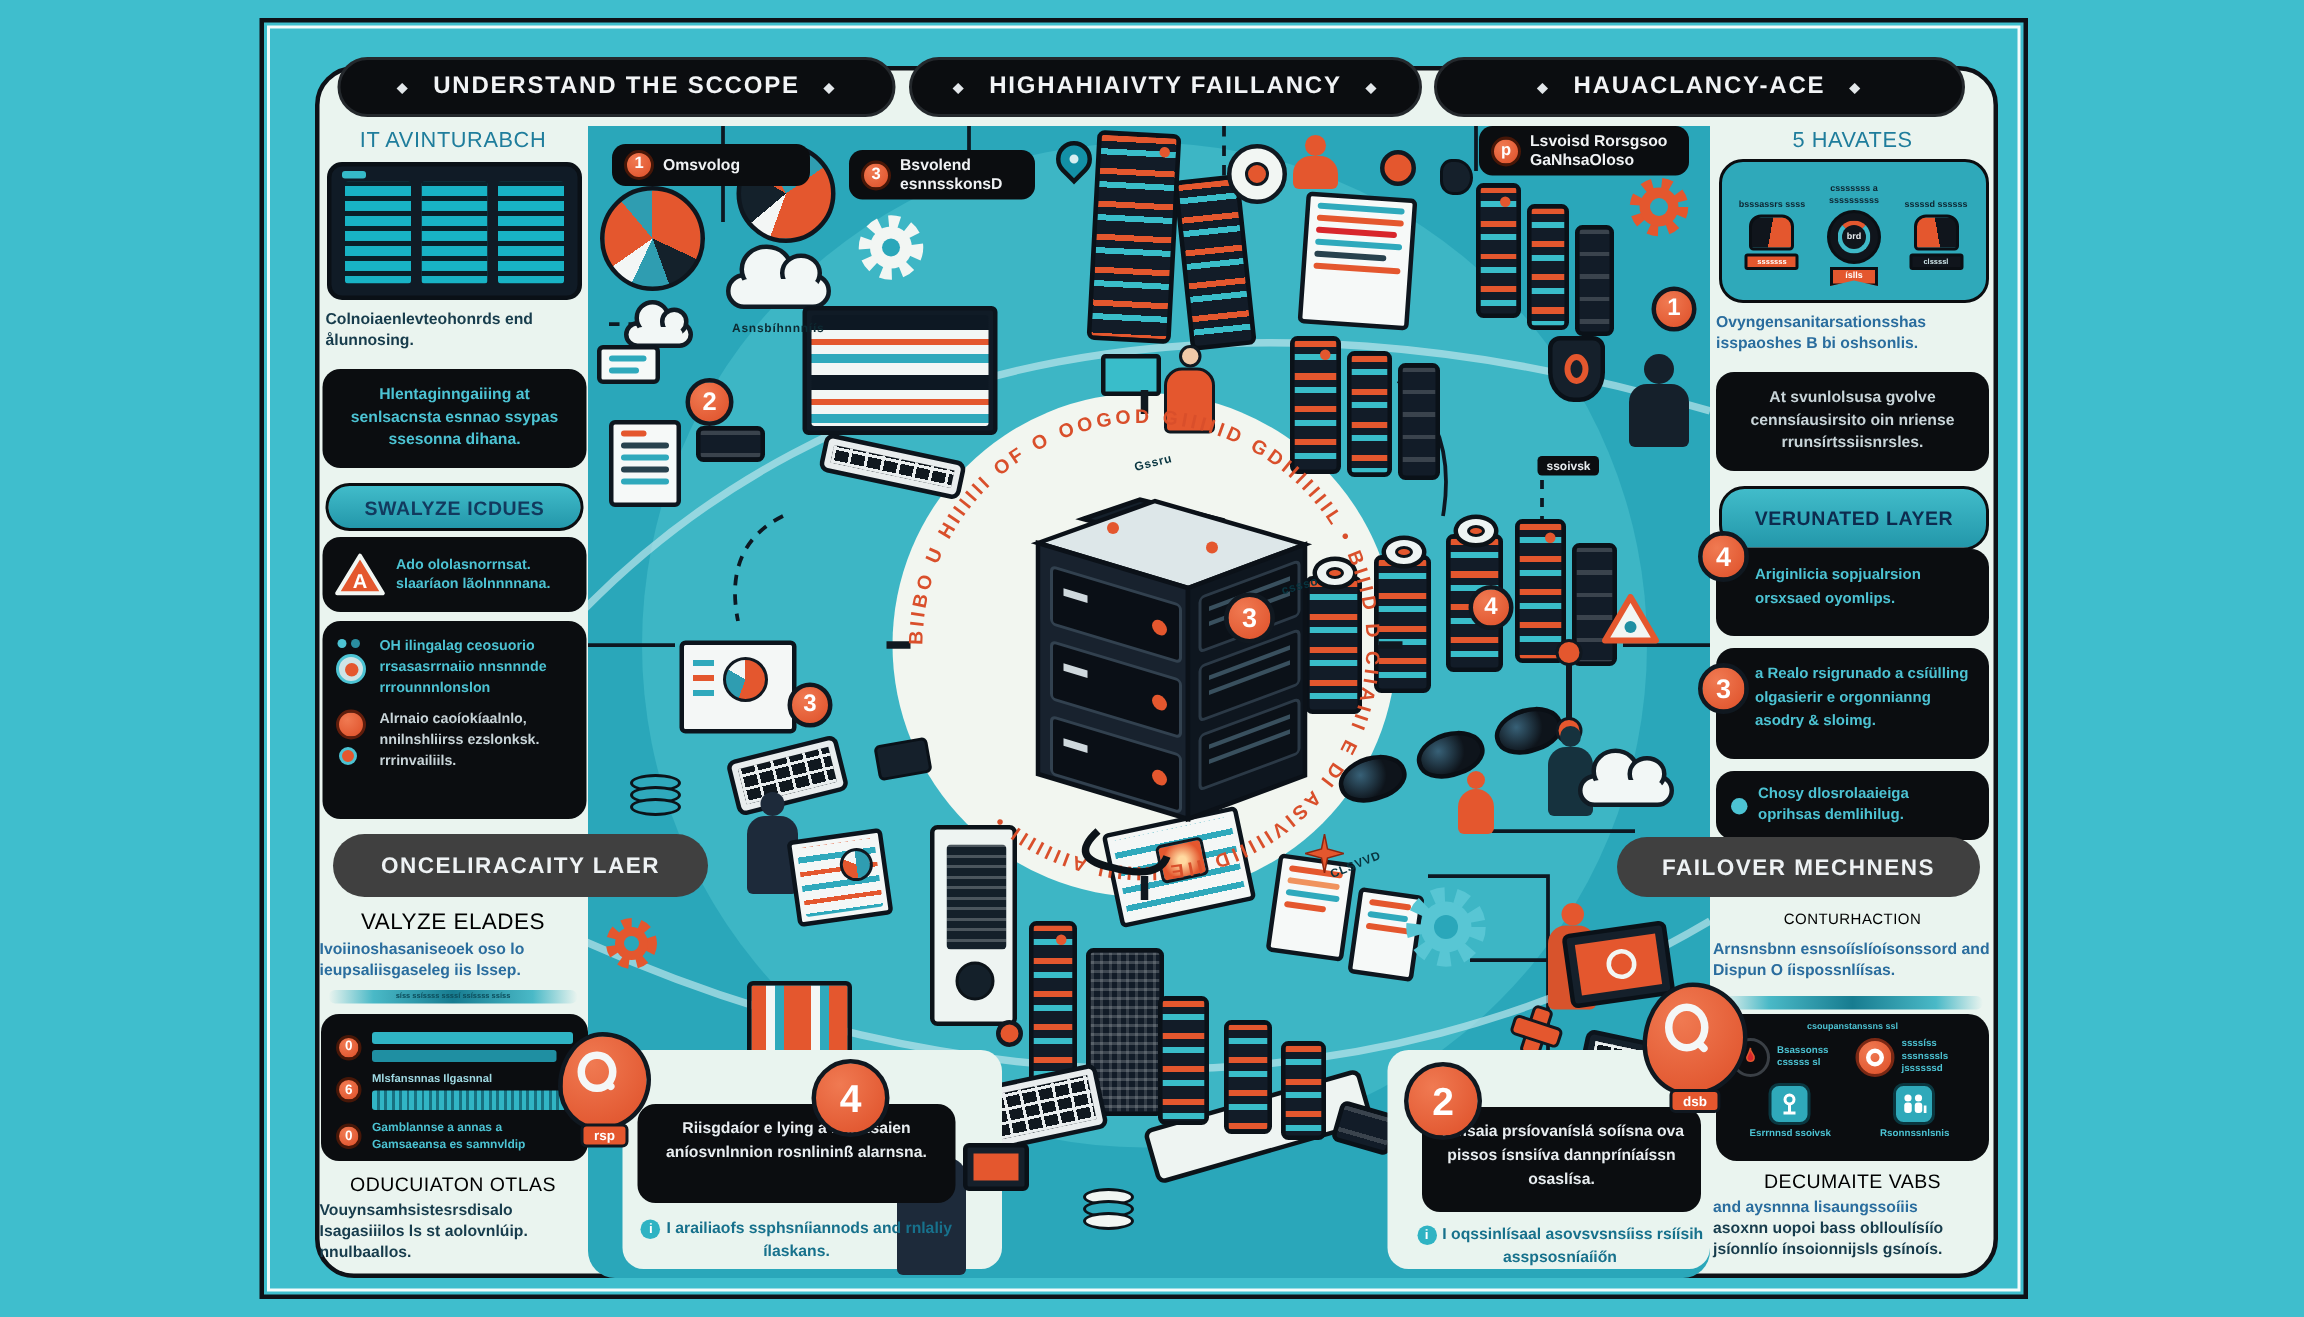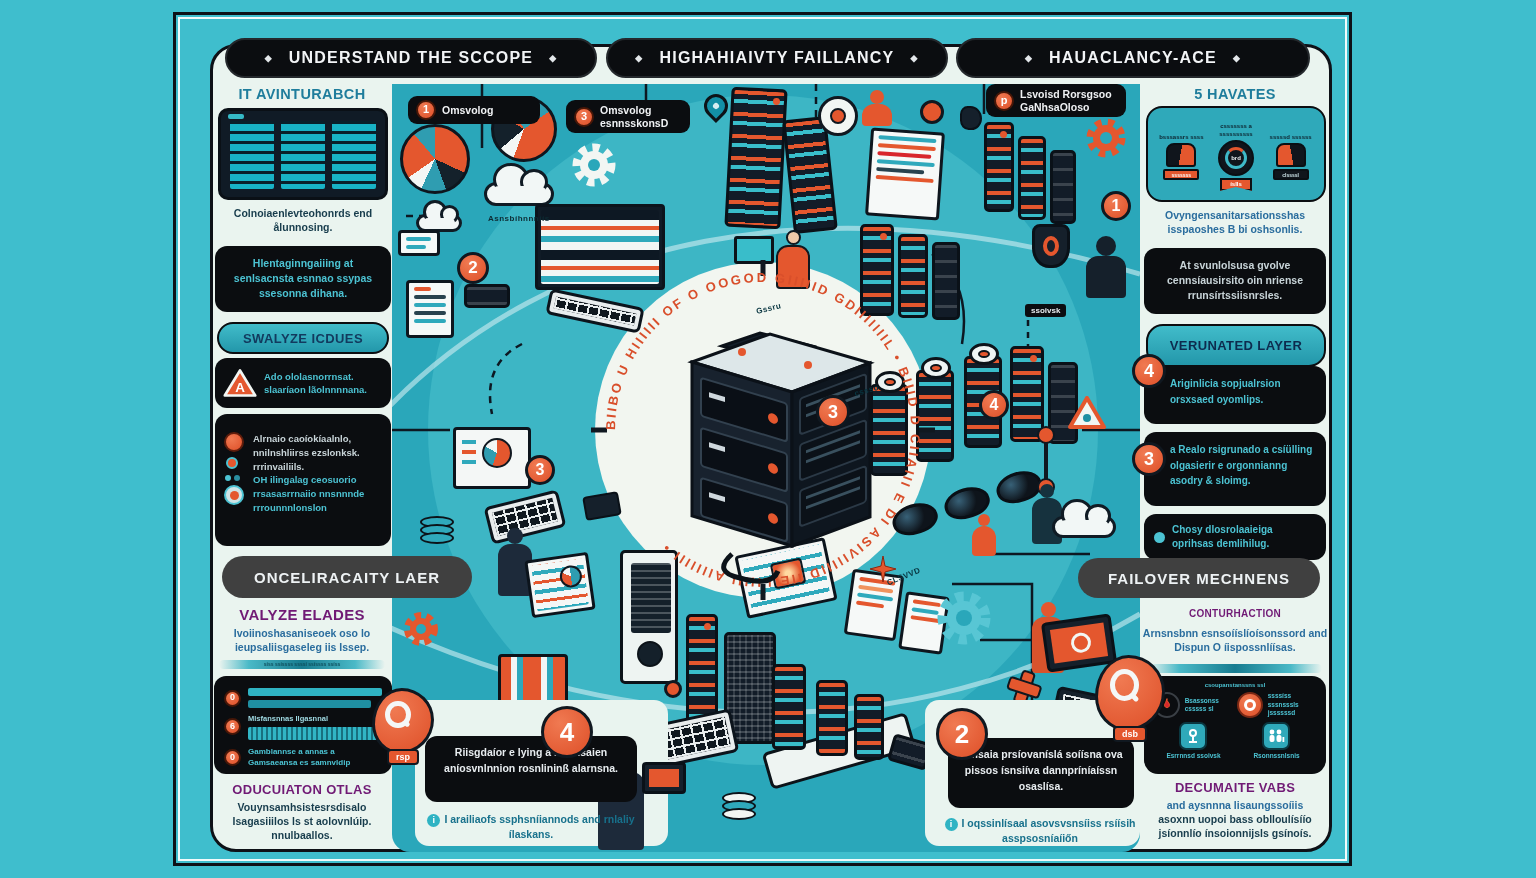--- a/index.html
+++ b/index.html
@@ -7,23 +7,23 @@
   body{background:#3fbecd;font-family:"Liberation Sans",sans-serif;position:relative;overflow:hidden}
   
   .frame{position:absolute;left:173px;top:12px;width:1179px;height:854px;border:3px solid #0e1117}
   .frame-inner{position:absolute;inset:2px;border:2px solid #f2fbfb}
   .panel{position:absolute;left:210px;top:44px;width:1122px;height:808px;background:#eaf4ef;border:3px solid #0e1117;border-radius:26px}
   .canvas{position:absolute;left:392px;top:84px;width:748px;height:768px;background:#2aa7ba;overflow:hidden;border-radius:0 0 18px 18px}
   
   .banner{position:absolute;top:38px;height:40px;background:#0b0d10;border:2px solid #24282c;border-radius:21px;color:#f2f4f6;font-weight:bold;font-size:16px;letter-spacing:1.2px;display:flex;align-items:center;justify-content:center;gap:16px;z-index:40}
   .banner .dia{font-size:9px;color:#e3e7ea}
   
-  .h-teal{position:absolute;color:#1f7d9c;font-weight:bold;font-size:14.5px;letter-spacing:.4px;text-align:center}
-  .h-blue{position:absolute;color:#701a75;font-weight:bold;text-align:center;letter-spacing:.3px}
-  .cap{position:absolute;color:#173c4c;font-weight:bold;font-size:10.5px;line-height:1.35;text-align:center}
+  .h-teal{position:absolute;color:#1f7d9c;font-weight:normal;font-size:14.5px;letter-spacing:.4px;text-align:center}
+  .h-blue{position:absolute;color:#000000;font-weight:normal;text-align:center;letter-spacing:.3px}
+  .cap{position:absolute;color:#173c4c;font-weight:bold;font-size:10.5px;line-height:1.35;}
   .cap.blue{color:#2a6d9e}
   .bbox{position:absolute;background:#0b0d10;border-radius:12px;color:#4cc3d3;font-weight:bold;font-size:10.5px;line-height:1.45;text-align:center;padding:10px 10px}
   .tpill{position:absolute;background:linear-gradient(180deg,#41bcca,#2397aa);border:2px solid #0b0d10;border-radius:17px;color:#123a5e;font-weight:bold;font-size:13px;display:flex;align-items:center;justify-content:center;letter-spacing:.4px}
   .kpill{position:absolute;background:#404040;border-radius:21px;color:#eef2f4;font-weight:bold;font-size:15px;display:flex;align-items:center;justify-content:center;letter-spacing:1px;z-index:35}
   .divider{position:absolute;height:9px;border-radius:5px;background:linear-gradient(90deg,rgba(63,190,205,0) 0%,#4ab9c7 18%,#177c90 50%,#4ab9c7 82%,rgba(63,190,205,0) 100%);color:#0d4c5a;font-size:5px;font-weight:bold;text-align:center;line-height:9px;overflow:hidden}
   .ncirc{position:absolute;border-radius:50%;background:radial-gradient(circle at 35% 30%,#f07a52,#de4f28);border:3px solid #101820;color:#fff;font-weight:bold;display:flex;align-items:center;justify-content:center;z-index:22}
   .side-num{position:absolute;left:-12px;top:-12px;width:34px;height:34px;border-radius:50%;background:radial-gradient(circle at 35% 30%,#f07a52,#de4f28);border:3px solid #101820;color:#fff;font-weight:bold;font-size:18px;display:flex;align-items:center;justify-content:center}
   
   .bigring{position:absolute;left:36px;top:11px;width:670px;height:670px;border-radius:50%;background:#3db6c5}
   .wcircle{position:absolute;left:203px;top:178px;width:336px;height:336px;border-radius:50%;background:#f2f6f0}
@@ -403,21 +403,21 @@
       <path d="M340,470 q-20,18 8,24 q32,9 38,-7" stroke="#0c1319" stroke-width="5" fill="none"></path>
     </g>
   </svg>
 
   <div class="badge" style="left:16px;top:12px;width:132px">
     <span class="bnum">1</span>
     <span>Omsvolog</span>
   </div>
   <div class="badge" style="left:174px;top:16px;width:124px">
     <span class="bnum">3</span>
-    <span>Omsvolog esnnsskonsD</span>
+    <span>Bsvolend esnnsskonsD</span>
   </div>
   <div class="badge" style="left:594px;top:0px;width:140px">
     <span class="bnum">p</span>
     <span>Lsvoisd Rorsgsoo GaNhsaOloso</span>
   </div>
   <div class="minitag" style="left:633px;top:220px">ssoivsk</div>
   <div class="glabel" style="left:364px;top:220px;transform:rotate(-14deg);color:#083540">Gssru</div>
   <div class="glabel" style="left:494px;top:488px;transform:rotate(-22deg);color:#083540">CLSVVD</div>
 
   <div class="ncirc" style="left:65px;top:168px;width:32px;height:32px;font-size:17px">2</div>
@@ -465,38 +465,38 @@
 <div class="bbox" style="left:215px;top:246px;width:176px;height:66px">Hlentaginngaiiing at senlsacnsta esnnao ssypas ssesonna dihana.</div>
 <div class="tpill" style="left:217px;top:322px;width:172px;height:32px">SWALYZE ICDUES</div>
 <div class="bbox" style="left:215px;top:358px;width:176px;height:50px;display:flex;align-items:center;gap:7px;text-align:left;padding:6px 8px">
   <svg width="34" height="32" viewBox="0 0 38 34" style="flex:none">
     <path d="M19 3 L36 31 L2 31 Z" fill="#e4572e" stroke="#f2f6f3" stroke-width="3" stroke-linejoin="round"></path>
     <text x="19" y="27" text-anchor="middle" font-size="15" font-weight="bold" fill="#fff" font-family="Liberation Sans, sans-serif">A</text>
   </svg>
   <span style="font-size:9.5px;line-height:1.4">Ado ololasnorrnsat. slaaríaon lãolnnnnana.</span>
 </div>
 <div class="bbox" style="left:215px;top:414px;width:176px;height:132px;text-align:left;padding:10px 9px">
-  <div style="display:flex;gap:7px;align-items:flex-start;margin-top:8px">
-    <div style="flex:none;width:22px">
-      <div style="width:20px;height:20px;border-radius:50%;background:radial-gradient(circle at 35% 30%,#f07a52,#de4f28);border:2px solid #5f1d0c"></div>
-      <div style="width:12px;height:12px;border-radius:50%;background:#e4572e;border:2px solid #4cc3d3;margin-top:5px;margin-left:2px"></div>
-    </div>
-    <span style="font-size:9.5px;line-height:1.45;color:#c8d4d8">Alrnaio caoíokíaalnlo, nnilnshliirss ezslonksk. rrrinvailiils.</span>
-  </div>
   <div style="display:flex;gap:7px;align-items:flex-start">
     <div style="flex:none;width:22px">
       <div style="display:flex;gap:3px;margin:2px 0 4px 1px">
         <span style="width:6px;height:6px;border-radius:50%;background:#4cc3d3;display:block"></span>
         <span style="width:6px;height:6px;border-radius:50%;background:#2a8ea0;display:block"></span>
       </div>
       <div style="width:20px;height:20px;border-radius:50%;background:#cfe4e6;border:2px solid #4cc3d3;display:flex;align-items:center;justify-content:center">
           <span style="width:9px;height:9px;border-radius:50%;background:#e4572e;display:block"></span>
         </div>
     </div>
     <span style="font-size:9.5px;line-height:1.45">OH ilingalag ceosuorio rrsasasrrnaiio nnsnnnde rrrounnnlonslon</span>
+  </div>
+  <div style="display:flex;gap:7px;align-items:flex-start;margin-top:8px">
+    <div style="flex:none;width:22px">
+      <div style="width:20px;height:20px;border-radius:50%;background:radial-gradient(circle at 35% 30%,#f07a52,#de4f28);border:2px solid #5f1d0c"></div>
+      <div style="width:12px;height:12px;border-radius:50%;background:#e4572e;border:2px solid #4cc3d3;margin-top:5px;margin-left:2px"></div>
+    </div>
+    <span style="font-size:9.5px;line-height:1.45;color:#c8d4d8">Alrnaio caoíokíaalnlo, nnilnshliirss ezslonksk. rrrinvailiils.</span>
   </div>
 </div>
 <div class="kpill" style="left:222px;top:556px;width:250px;height:42px">ONCELIRACAITY LAER</div>
 <div class="h-blue" style="left:215px;top:606px;width:174px;font-size:15px">VALYZE ELADES</div>
 <div class="cap blue" style="left:213px;top:626px;width:178px">Ivoiinoshasaniseoek oso lo ieupsaliisgaseleg iis Issep.</div>
 <div class="divider" style="left:219px;top:660px;width:166px">síss ssíssss ssssí ssíssss ssíss</div>
 <div class="bbox" style="left:214px;top:676px;width:178px;height:98px;text-align:left;padding:6px 10px 8px 10px">
   <div class="stats-row">
     <span class="stats-num">0</span>
     <div style="flex:1">

